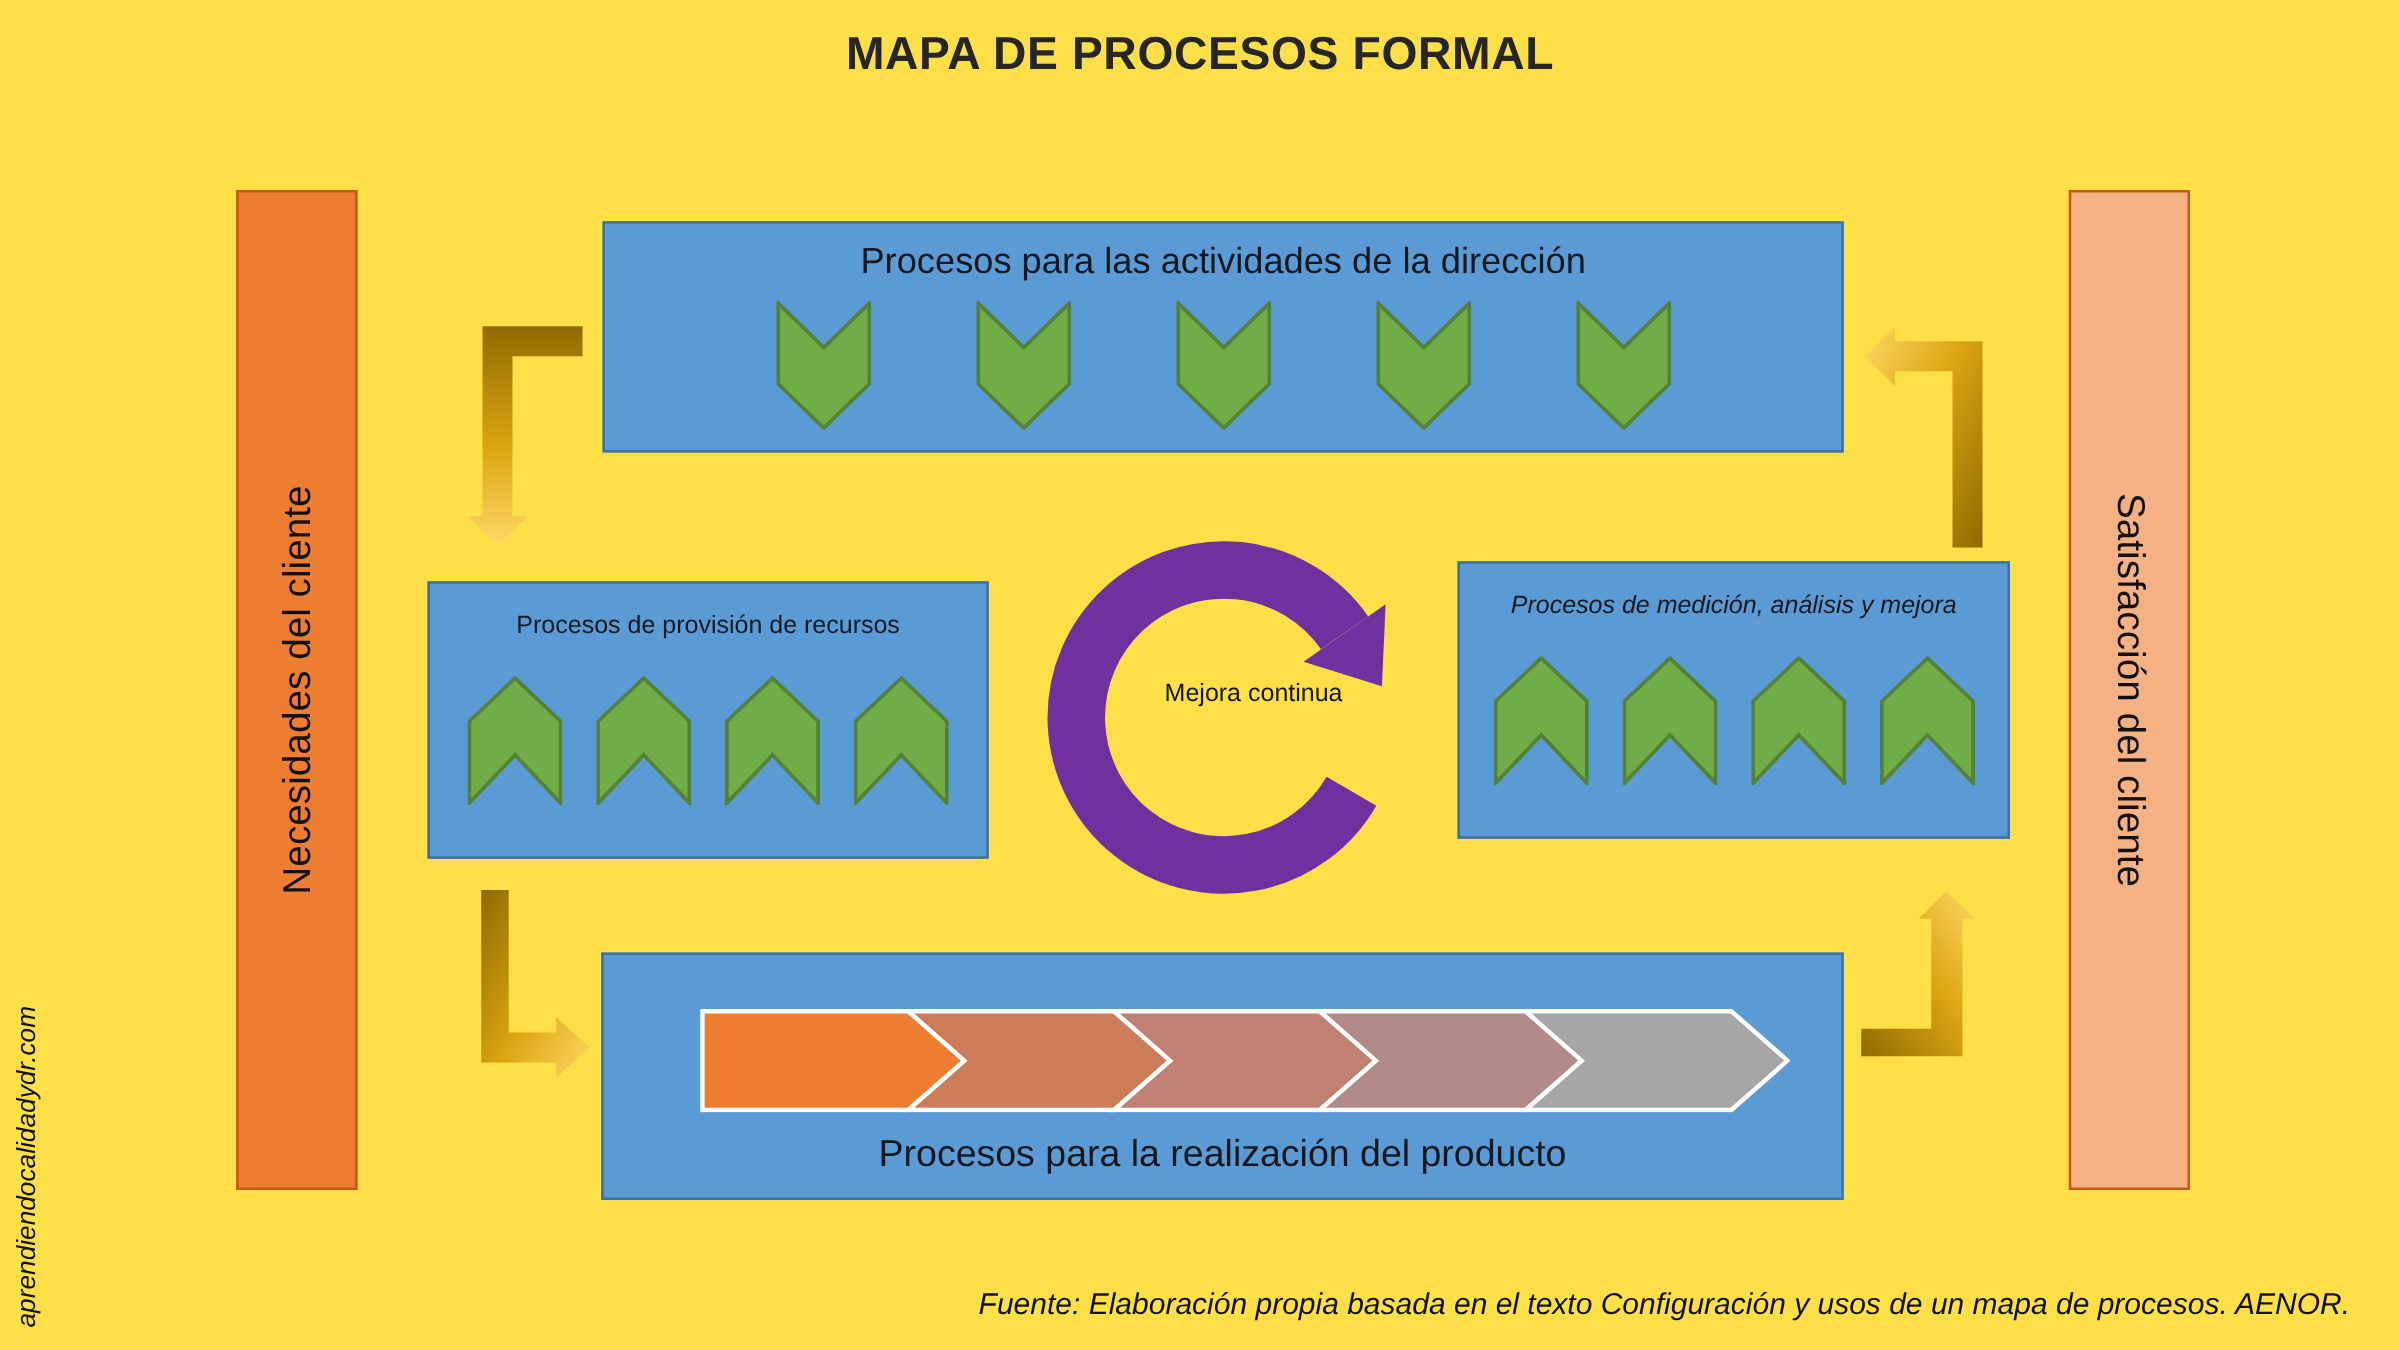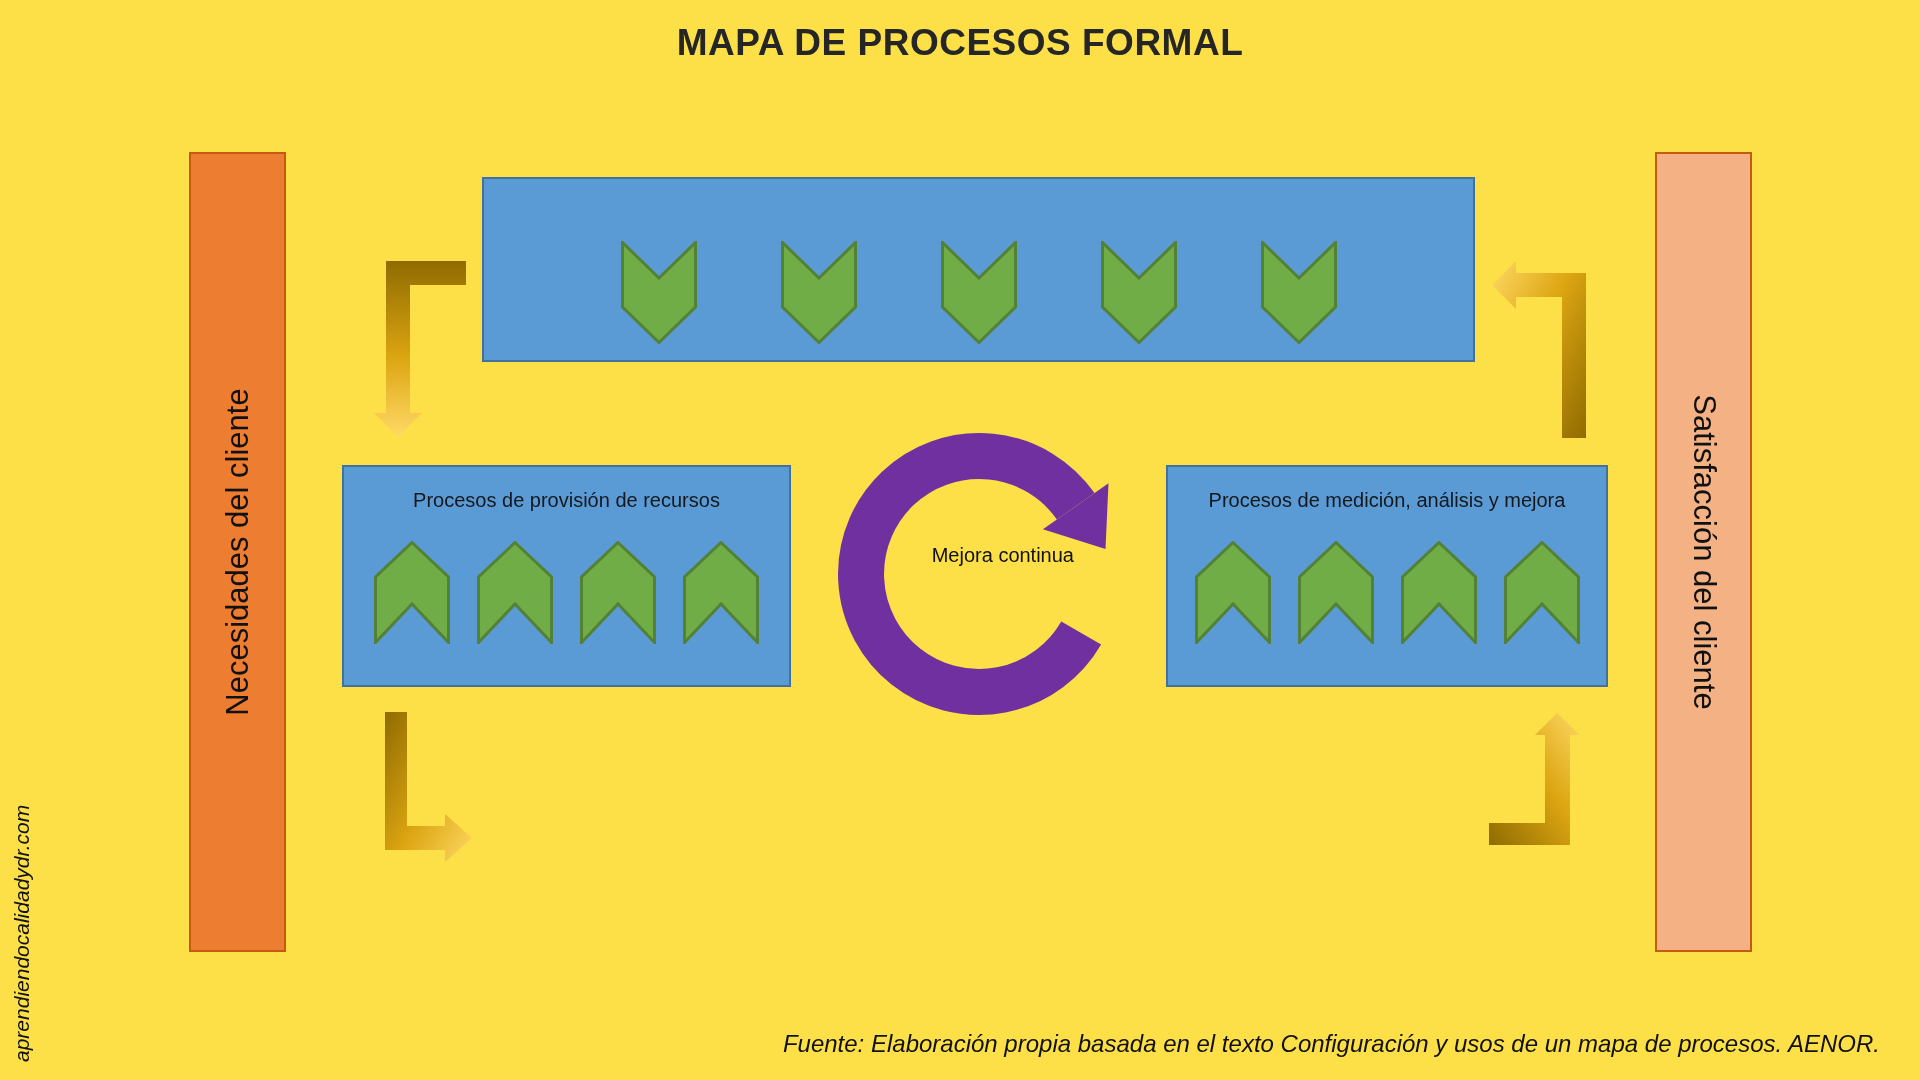--- a/index.html
+++ b/index.html
@@ -12,21 +12,21 @@
   .vbar{top:152px;width:97px;height:800px;box-sizing:border-box;border:2px solid #C55A11;}
   .vbar-left{left:189px;background:#ED7D31;}
   .vbar-right{left:1655px;background:#F4B183;}
   .vtext{position:absolute;left:50%;top:50%;white-space:nowrap;font-size:31px;color:#111;}
   .rot-ccw{transform:translate(-50%,-50%) rotate(-90deg);}
   .rot-cw{transform:translate(-50%,-50%) rotate(90deg);}
   
   .pbox{background:#5B9BD5;border:2px solid #41719C;box-sizing:border-box;}
   .box-top{left:482px;top:177px;width:993px;height:185px;}
   .box-left{left:342px;top:465px;width:449px;height:222px;}
-  .box-right{left:1166px;top:465px;width:442px;height:222px;}
+  .box-right{left:1166px;top:449px;width:442px;height:222px;font-style:italic;}
   .box-bottom{left:481px;top:762px;width:994px;height:198px;}
   .pbox-label{width:100%;text-align:center;color:#14181d;}
   .lbl-top{margin-top:14px;font-size:29px;}
   .lbl-side{margin-top:22px;font-size:20px;}
   .lbl-bottom{position:absolute;left:0;top:143px;font-size:30px;}
   
   .chev-row{position:absolute;left:0;right:0;display:flex;justify-content:center;}
   .row-top{top:62px;gap:84px;}
   .row-side{top:74px;gap:27px;}
   .chev{width:76px;height:103px;display:block;}
@@ -51,20 +51,21 @@
 
   <div class="abs vbar vbar-left">
     <div class="vtext rot-ccw">Necesidades del cliente</div>
   </div>
 
   <div class="abs vbar vbar-right">
     <div class="vtext rot-cw">Satisfacción del cliente</div>
   </div>
 
   <div class="abs pbox box-top">
+    <div class="pbox-label lbl-top">Procesos para las actividades de la dirección</div>
     <div class="chev-row row-top">
         <svg class="chev" viewBox="0 0 76 103">
           <polygon points="1.5,1.5 38,37 74.5,1.5 74.5,66 38,101.5 1.5,66" fill="#70AD47" stroke="#538135" stroke-width="3"></polygon>
         </svg>
         <svg class="chev" viewBox="0 0 76 103">
           <polygon points="1.5,1.5 38,37 74.5,1.5 74.5,66 38,101.5 1.5,66" fill="#70AD47" stroke="#538135" stroke-width="3"></polygon>
         </svg>
         <svg class="chev" viewBox="0 0 76 103">
           <polygon points="1.5,1.5 38,37 74.5,1.5 74.5,66 38,101.5 1.5,66" fill="#70AD47" stroke="#538135" stroke-width="3"></polygon>
         </svg>
@@ -106,20 +107,30 @@
         </svg>
         <svg class="chev" viewBox="0 0 76 103">
           <polygon points="38,1.5 74.5,36 74.5,101.5 38,63 1.5,101.5 1.5,36" fill="#70AD47" stroke="#538135" stroke-width="3"></polygon>
         </svg>
         <svg class="chev" viewBox="0 0 76 103">
           <polygon points="38,1.5 74.5,36 74.5,101.5 38,63 1.5,101.5 1.5,36" fill="#70AD47" stroke="#538135" stroke-width="3"></polygon>
         </svg>
       </div>
   </div>
 
+  <div class="abs pbox box-bottom">
+    <div class="strip"><svg viewBox="0 0 874 83" width="100%" height="100%" preserveAspectRatio="none">
+          <path d="M 2 2 L 167 2 L 212 41.5 L 167 81 L 2 81 Z" fill="#ED7D31" stroke="#ffffff" stroke-width="3.5"></path>
+          <path d="M 167 2 L 332 2 L 377 41.5 L 332 81 L 167 81 L 212 41.5 Z" fill="#CC7D58" stroke="#ffffff" stroke-width="3.5"></path>
+          <path d="M 332 2 L 497 2 L 542 41.5 L 497 81 L 332 81 L 377 41.5 Z" fill="#C08173" stroke="#ffffff" stroke-width="3.5"></path>
+          <path d="M 497 2 L 662 2 L 707 41.5 L 662 81 L 497 81 L 542 41.5 Z" fill="#B28A87" stroke="#ffffff" stroke-width="3.5"></path>
+          <path d="M 662 2 L 827 2 L 872 41.5 L 827 81 L 662 81 L 707 41.5 Z" fill="#A6A6A6" stroke="#ffffff" stroke-width="3.5"></path>
+        </svg></div>
+    <div class="pbox-label lbl-bottom">Procesos para la realización del producto</div>
+  </div>
 
   <svg class="abs cycle-svg" viewBox="0 0 300 300">
     <path d="M 252.2 209 A 118 118 0 1 1 246.7 82.3" fill="none" stroke="#7030A0" stroke-width="46"></path>
     <polygon points="279.5,59.3 213.9,105.3 276.5,124.9" fill="#7030A0"></polygon>
   </svg>
   <div class="abs cycle-label">Mejora continua</div>
 
   <svg class="gold" style="left:370px;top:257px;width:100px;height:184px;" viewBox="0 0 100 184">
     <defs>
         <linearGradient id="gTL" x1="0" y1="0" x2="0" y2="1">

